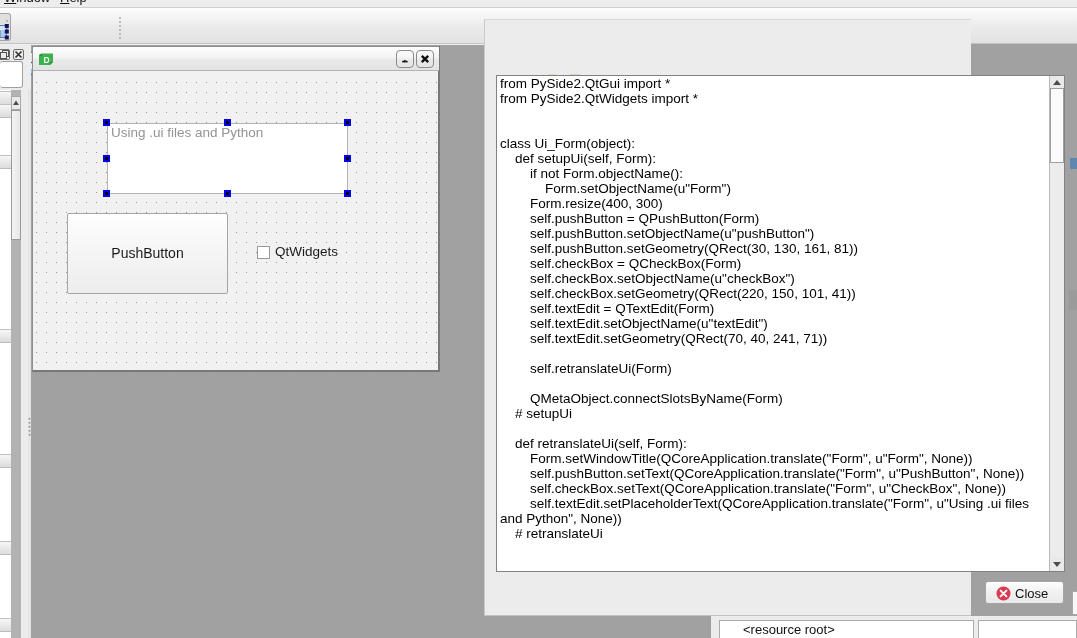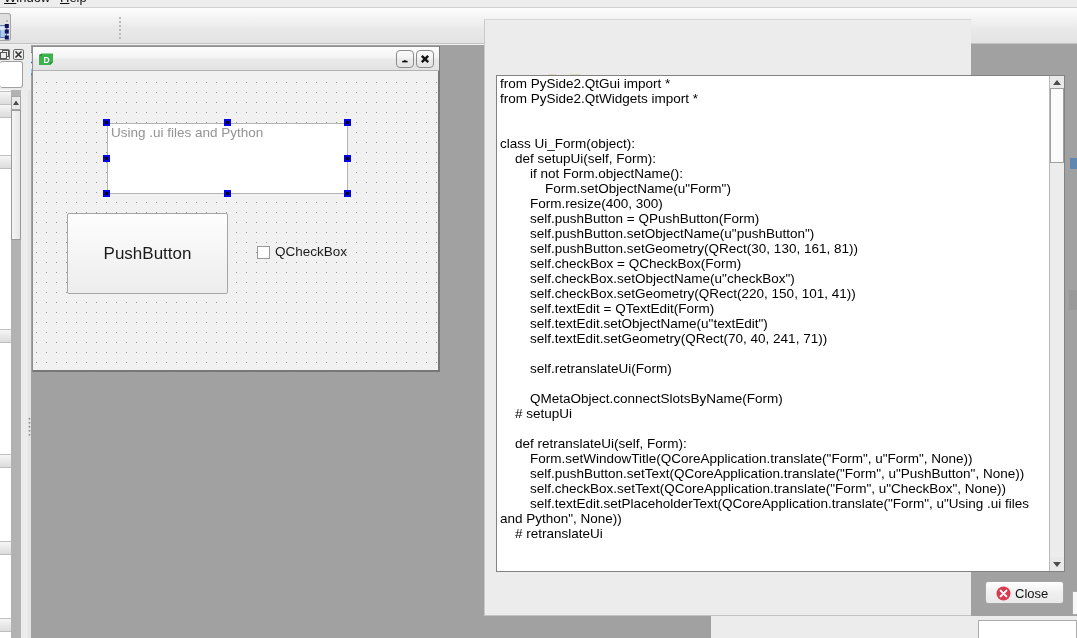--- a/index.html
+++ b/index.html
@@ -39,21 +39,21 @@
 .wbtn { position:absolute; top:3px; width:18px; height:18px; border:1px solid #8c8c8c; border-radius:4px; }
 #fcontent { position:absolute; left:1px; top:24px; width:404px; height:300px;margin-top:11px; }
 
 
 #textedit { position:absolute; left:73px; top:41px; width:241px; height:71px; background:#fff; border:1px solid #b3b3b3; }
 #textedit .ph { position:absolute; left:3px; top:1px; font-size:13.5px; color:#939393; }
 .handle { position:absolute; width:7px; height:7px; background:#0000ef; }
 .handle::after { content:""; position:absolute; left:2px; top:2px; width:3px; height:3px; background:#000; }
 #pushbtn { position:absolute; left:33px; top:131px; width:161px; height:81px;
   background:linear-gradient(#fefefe,#f5f5f5 50%,#ededed); border:1px solid #a5a5a5; border-radius:2px;
-  text-align:center; line-height:79px; font-size:17px; color:#1a1a1a; }
+  text-align:center; line-height:79px; font-size:14px; color:#1a1a1a; }
 #checkbox { position:absolute; left:223px; top:164px; }
 #checkbox .box { position:absolute; left:0; top:0; width:13px; height:13px; background:#fff; border:1px solid #999; }
 #checkbox .lab { position:absolute; left:18px; top:-2.5px; font-size:13.5px; color:#1a1a1a; white-space:nowrap; }
 
 
 #dialog { left:484px; top:19px; width:487px; height:597px; background:#ececec; border-left:1px solid #c9c9c9; border-top:1px solid #d8d8d8; border-bottom:1px solid #c2c2c2; }
 #codearea { position:absolute; left:11px; top:55px; width:569px; height:497px; background:#fff; border:1px solid #828282; overflow:hidden; }
 #code { position:absolute; left:3px; top:0px; width:545px; font-family:"Liberation Sans",sans-serif;
   font-size:13.5px; line-height:15px; color:#000; white-space:pre-wrap; }
 #csb { position:absolute; right:0; top:0; width:15px; height:495px; background:#ececec; border-left:1px solid #b8b8b8; }
@@ -288,21 +288,21 @@
     <div class="handle" style="left:190px;top:37px;"></div>
     <div class="handle" style="left:310px;top:37px;"></div>
     <div class="handle" style="left:69px;top:73px;"></div>
     <div class="handle" style="left:310px;top:73px;"></div>
     <div class="handle" style="left:69px;top:108px;"></div>
     <div class="handle" style="left:190px;top:108px;"></div>
     <div class="handle" style="left:310px;top:108px;"></div>
     <div id="pushbtn">PushButton</div>
     <div id="checkbox">
         <div class="box"></div>
-        <div class="lab">QCheckBox</div>
+        <div class="lab">QtWidgets</div>
       </div>
   </div>
 </div>
 
 <div class="abs" id="dialog">
   <div class="tbtn" style="left:19px;top:18px;" id="i-save">
       <svg width="23" height="23" viewBox="0 0 23 23">
     <rect x="0.8" y="0.8" width="21.4" height="21.4" rx="1.5" fill="#1b96f3" stroke="#0c6fc0" stroke-width="1.6"></rect>
     <rect x="5" y="1.6" width="13" height="8.2" fill="#fdfdfd" stroke="#9fb6c8" stroke-width="0.5"></rect>
     <rect x="13.6" y="2.3" width="2.8" height="6.6" fill="#2b2b2b"></rect>
@@ -387,14 +387,17 @@
     </svg>
     <div class="lab">Close</div>
   </div>
 </div>
 
 <div class="abs" style="left:1070px;top:158px;width:7px;height:11px;background:#5f87b0;"></div>
 <div class="abs" style="left:1069px;top:290px;width:8px;height:20px;background:#9a9a9a;"></div>
 <div class="abs" style="left:1072px;top:591px;width:5px;height:24px;background:#f8f8f8;border:1px solid #a8a8a8;border-right:none;"></div>
 
 <div class="abs" id="rdock">
+  <div id="rpanel1">
+      <div class="lab">&lt;resource root&gt;</div>
+    </div>
   <div id="rpanel2"></div>
 </div>
 
 </body></html>

